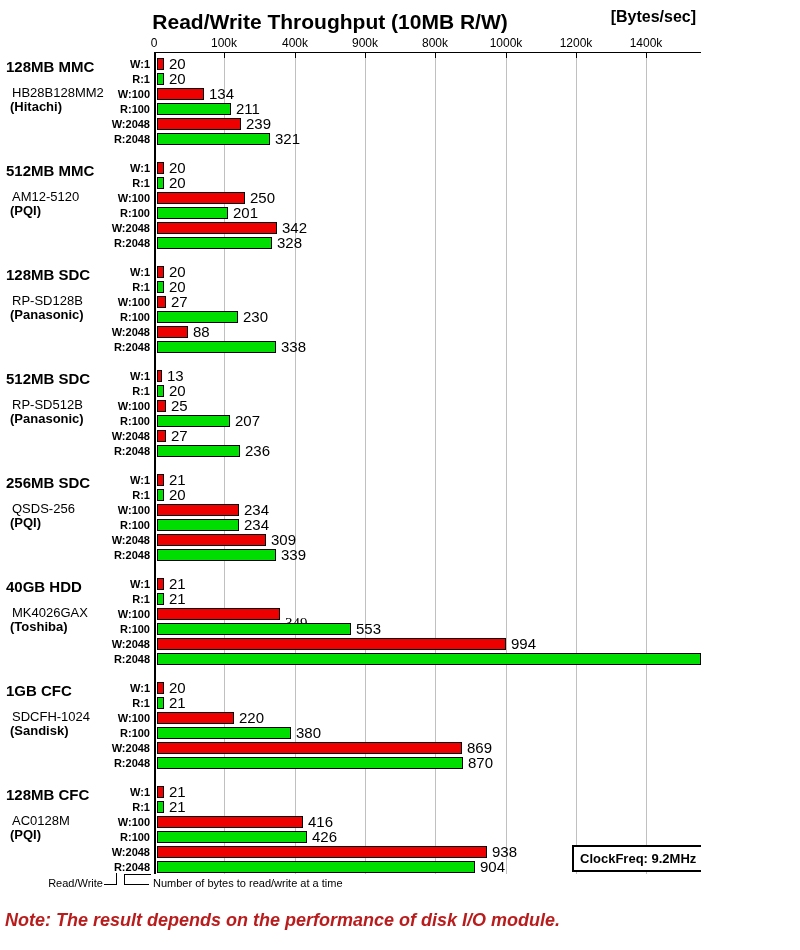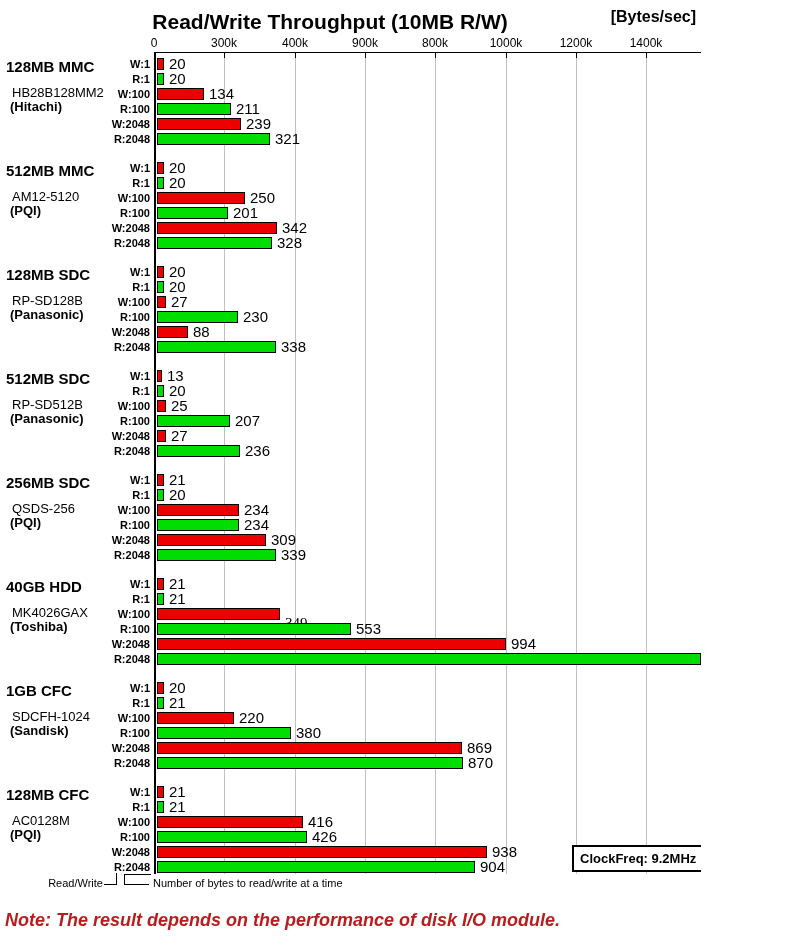--- a/index.html
+++ b/index.html
@@ -71,21 +71,21 @@
       <div class="axis-tick" style="left: 224px;"></div>
       <div class="axis-tick" style="left: 295px;"></div>
       <div class="axis-tick" style="left: 365px;"></div>
       <div class="axis-tick" style="left: 435px;"></div>
       <div class="axis-tick" style="left: 506px;"></div>
       <div class="axis-tick" style="left: 576px;"></div>
       <div class="axis-tick" style="left: 646px;"></div>
       <div class="axis-tick" style="left: 717px;"></div>
       <div class="axis-tick" style="left: 787px;"></div>
       <div class="tick-label" style="left: 154px;">0</div>
-      <div class="tick-label" style="left: 224px;">300k</div>
+      <div class="tick-label" style="left: 224px;">100k</div>
       <div class="tick-label" style="left: 295px;">400k</div>
       <div class="tick-label" style="left: 365px;">900k</div>
       <div class="tick-label" style="left: 435px;">800k</div>
       <div class="tick-label" style="left: 506px;">1000k</div>
       <div class="tick-label" style="left: 576px;">1200k</div>
       <div class="tick-label" style="left: 646px;">1400k</div>
       <div class="tick-label" style="left: 717px;">1600k</div>
       <div class="device-group" style="top: 58px;">
         <div class="device-name">128MB MMC</div>
         <div class="device-model">HB28B128MM2</div>

